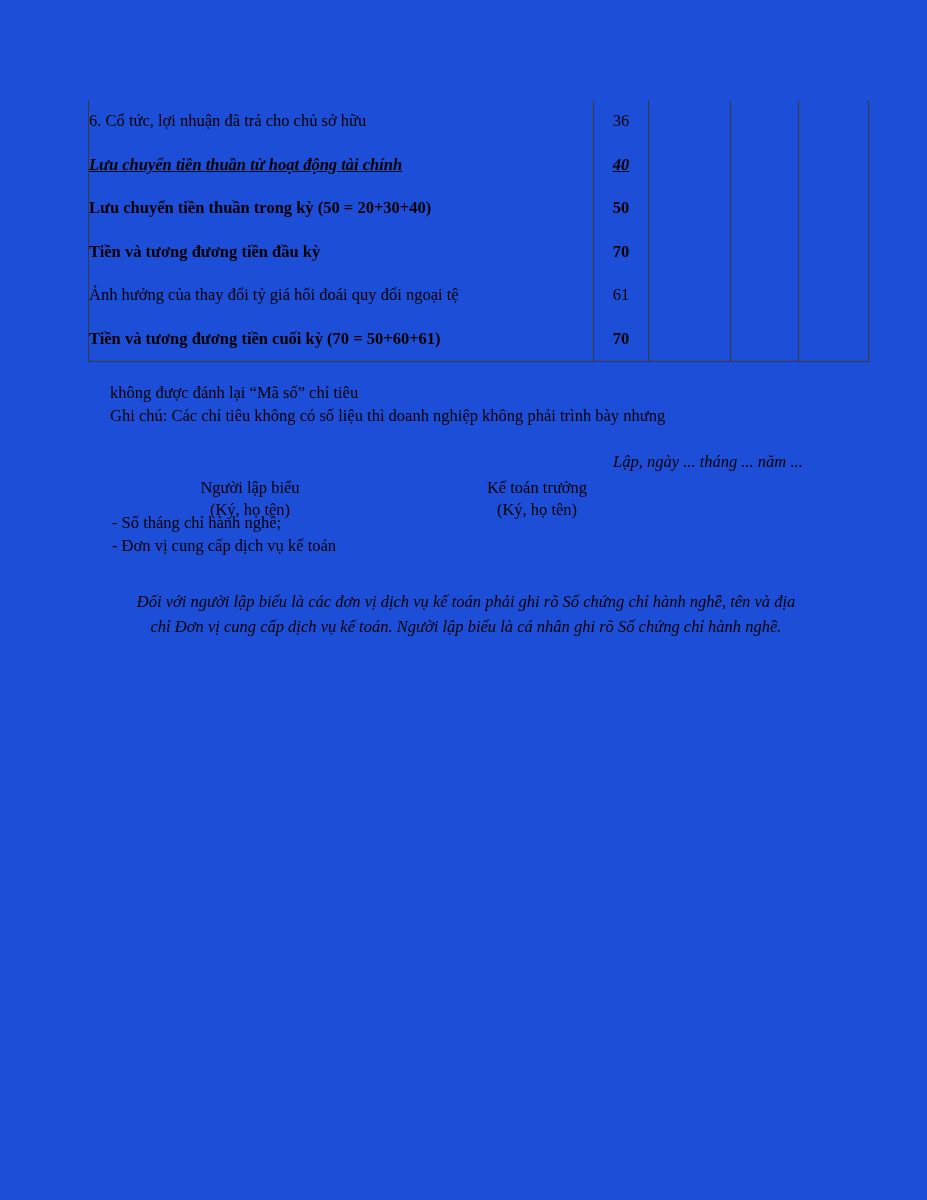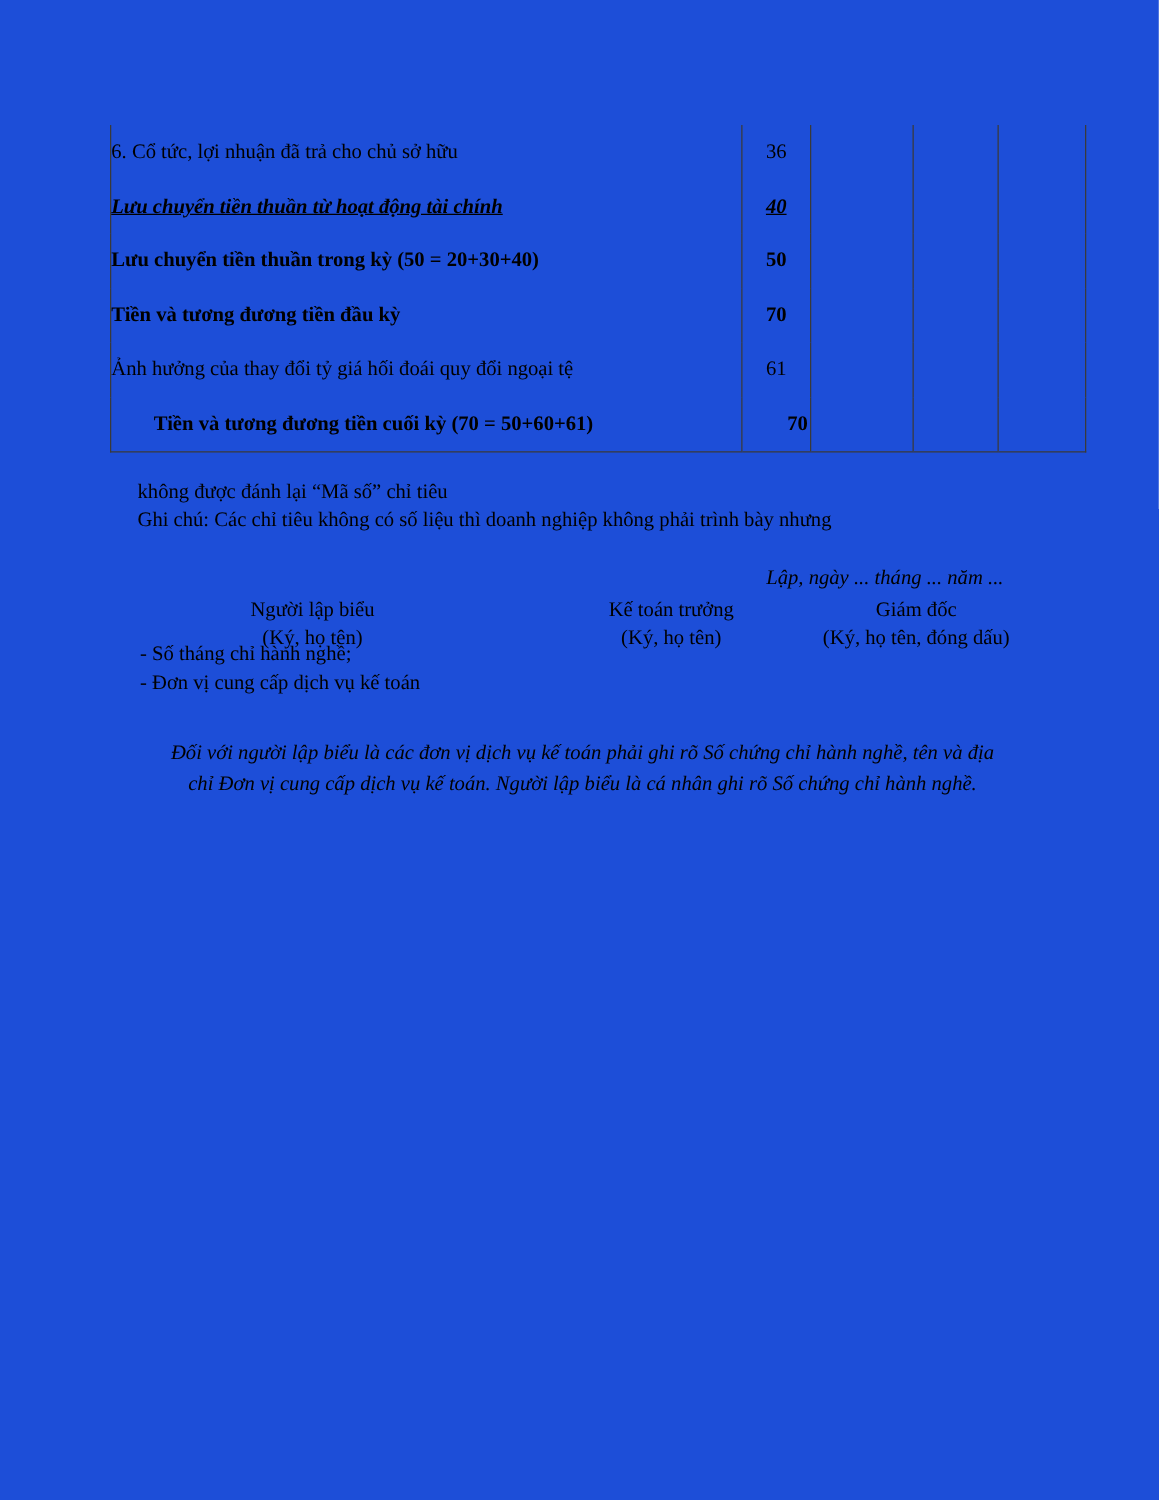--- a/index.html
+++ b/index.html
@@ -44,21 +44,20 @@
     vertical-align: middle;
     height: 43.5px;
     font-size: 16.5px;
     line-height: 1.15;
   }
   .cashflow-table td.last-col {
     border-right: 1px solid #3a3a3a;
   }
   .cashflow-table tr.last-row td {
     border-bottom: 1px solid #3a3a3a;
-    padding-left: 34px;
   }
 
   .cell-desc {
     padding-left: 10px;
     text-align: left;
     white-space: nowrap;
   }
   .cell-code {
     text-align: center;
   }
@@ -198,24 +197,20 @@
   <div class="sig-col sig-preparer">
     <div class="sig-title">Người lập biểu</div>
     <div class="sig-sub">(Ký, họ tên)</div>
   </div>
 
   <div class="sig-col sig-chief">
     <div class="sig-title">Kế toán trưởng</div>
     <div class="sig-sub">(Ký, họ tên)</div>
   </div>
 
-  <div class="sig-col sig-director">
-    <div class="sig-title">Giám đốc</div>
-    <div class="sig-sub">(Ký, họ tên, đóng dấu)</div>
-  </div>
 
   <div class="preparer-notes">
     <div>- Số tháng chỉ hành nghề;</div>
     <div>- Đơn vị cung cấp dịch vụ kế toán</div>
   </div>
 
   <div class="footnote">Đối với người lập biểu là các đơn vị dịch vụ kế toán phải ghi rõ Số chứng chỉ hành nghề, tên và địa chỉ Đơn vị cung cấp dịch vụ kế toán. Người lập biểu là cá nhân ghi rõ Số chứng chỉ hành nghề.</div>
 
 </div>
 

